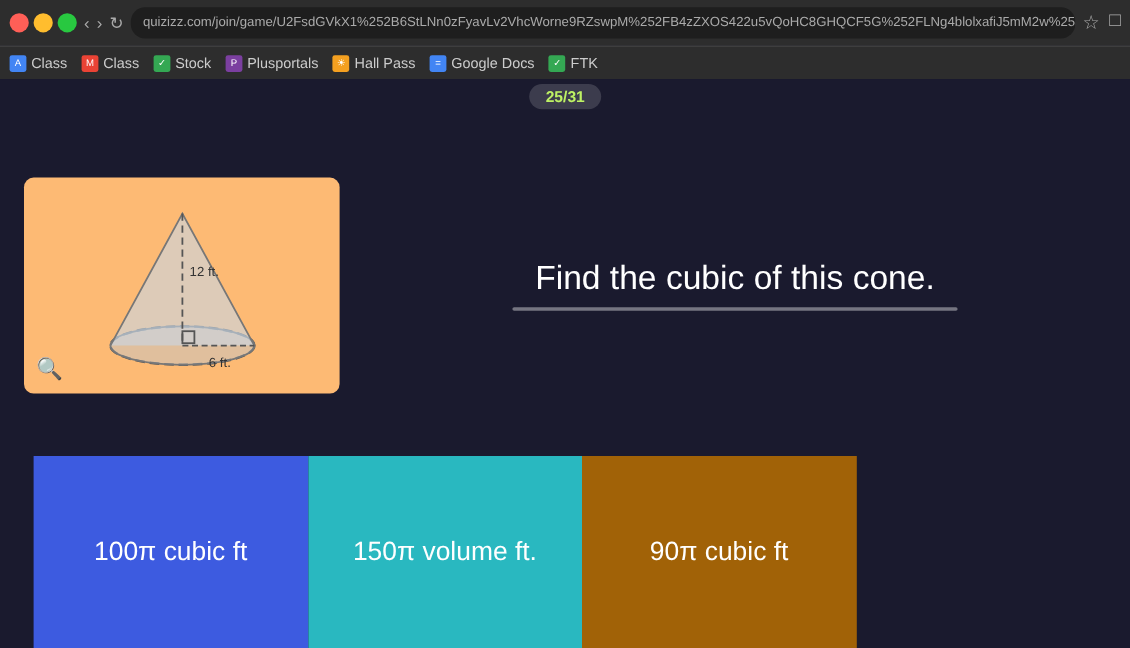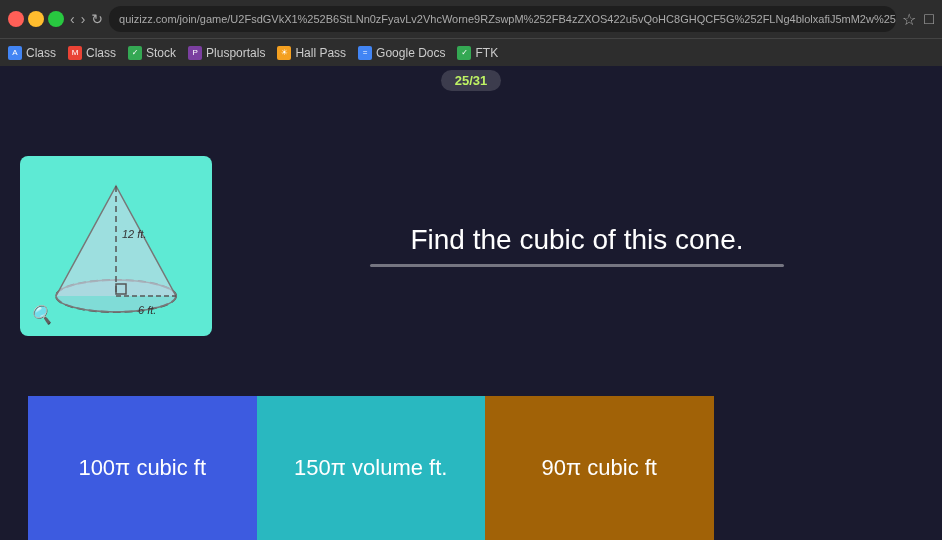--- a/index.html
+++ b/index.html
@@ -148,31 +148,30 @@
 
     
     .question-area {
       display: flex;
       flex: 1;
       padding: 10px 20px;
       gap: 20px;
       align-items: center;
     }
     .image-panel {
-      width: 192px;
+      width: 263px;
       height: 180px;
-      background: #5eead4;
+      background: #fdba74;
       border-radius: 8px;
       overflow: hidden;
       flex-shrink: 0;
       position: relative;
       display: flex;
       align-items: center;
       justify-content: center;
-      font-style: italic;
     }
     .question-text {
       color: white;
       font-size: 28px;
       font-weight: 500;
       flex: 1;
       text-align: center;
     }
     .question-text .underline {
       display: block;
@@ -189,21 +188,21 @@
       left: 10px;
       bottom: 10px;
       color: #666;
       font-size: 18px;
     }
 
     
     .answers-grid {
       display: grid;
       grid-template-columns: repeat(4, 1fr);
-      height: 144px;
+      height: 160px;
       gap: 0;
       margin-left: 28px;
     }
     .answer-card {
       display: flex;
       align-items: center;
       justify-content: center;
       font-size: 22px;
       font-weight: 500;
       color: white;

